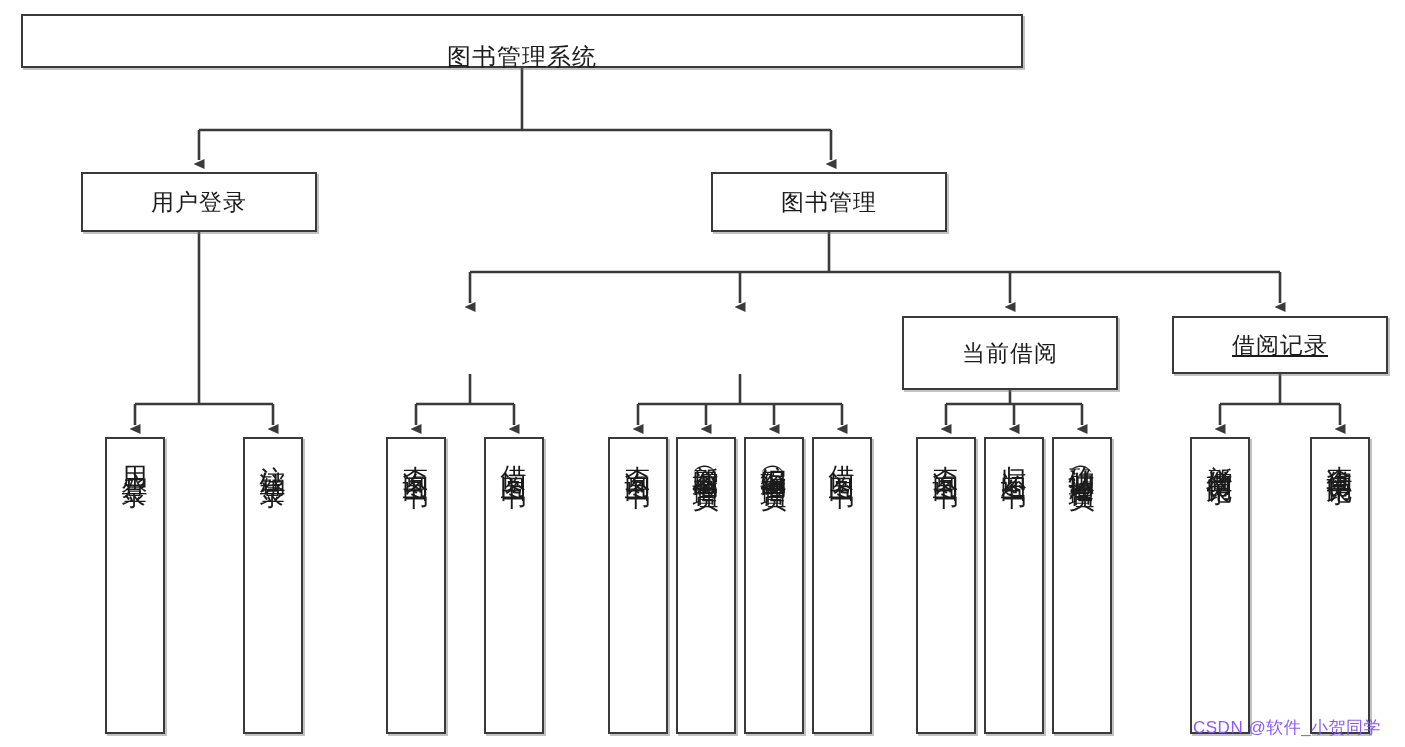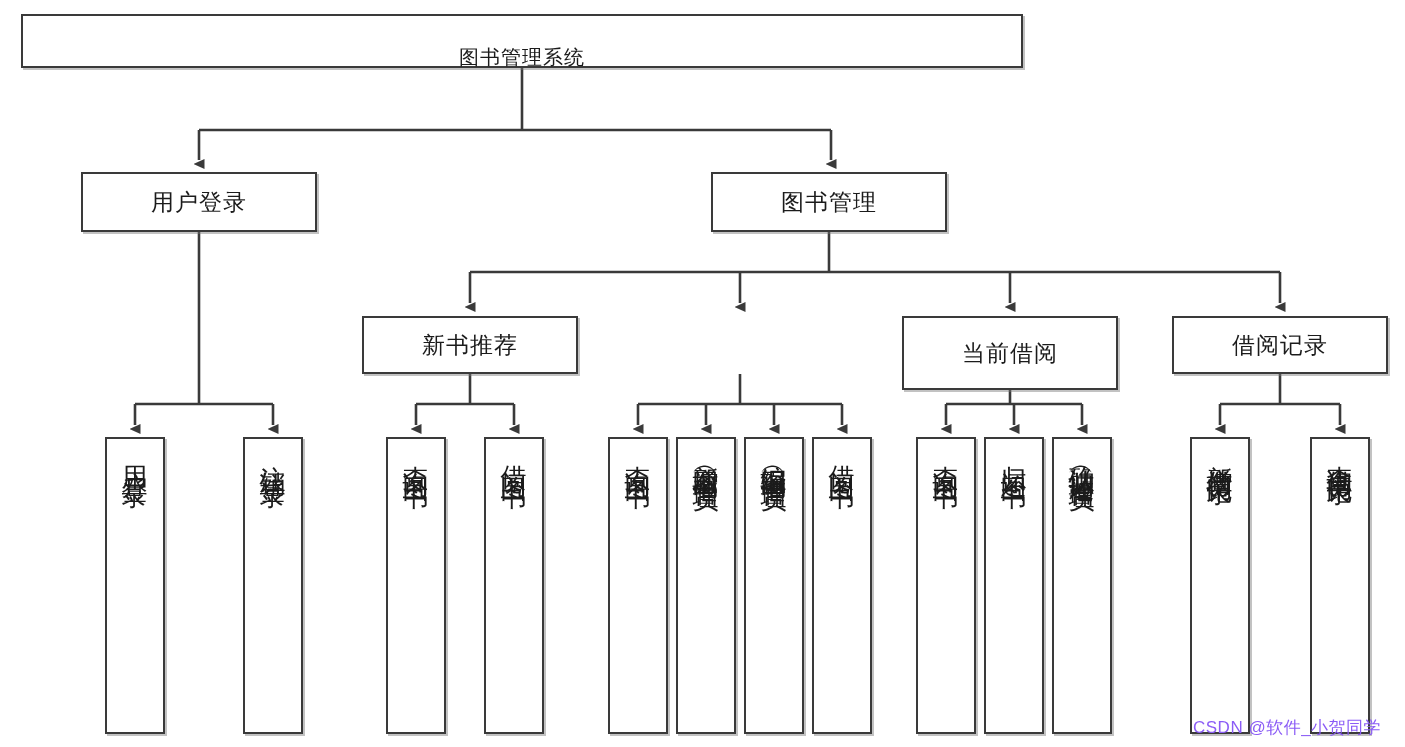--- a/index.html
+++ b/index.html
@@ -23,21 +23,21 @@
     box-shadow:2px 2px 0 rgba(120,120,120,.45);
   }
   .node .lbl{
     display:block;
     white-space:nowrap;
     line-height:1.05;
   }
 
   
   .h .lbl{font-size:23px;letter-spacing:1px;}
-  .h.root .lbl{font-size:20px;margin-top:32px;}
+  .h.root .lbl{font-size:24px;margin-top:32px;}
 
   
   .v{align-items:flex-start;justify-content:center;padding-top:6px;}
   .v .lbl{
     writing-mode:vertical-rl;
     text-orientation:upright;
     font-size:26px;
     letter-spacing:6px;
     line-height:1;
     white-space:nowrap;
@@ -111,27 +111,24 @@
     <span class="lbl">图书管理系统</span>
   </div>
 
   <div class="node h" style="left:81px;top:172px;width:236px;height:60px;">
     <span class="lbl">用户登录</span>
   </div>
   <div class="node h" style="left:711px;top:172px;width:236px;height:60px;">
     <span class="lbl">图书管理</span>
   </div>
 
-  <div class="node h" style="left:362px;top:316px;width:216px;height:58px;">
-    <span class="lbl">新书推荐</span>
-  </div>
   <div class="node h" style="left:902px;top:316px;width:216px;height:74px;">
     <span class="lbl">当前借阅</span>
   </div>
-  <div class="node h" style="left:1172px;top:316px;width:216px;height:58px;">
+  <div class="node h" style="left:1172px;top:316px;width:216px;height:58px;text-decoration:underline;">
     <span class="lbl">借阅记录</span>
   </div>
 
   <div class="node v" style="left:105px;top:437px;width:60px;height:297px;">
     <span class="lbl">用户登录</span>
   </div>
   <div class="node v" style="left:243px;top:437px;width:60px;height:297px;">
     <span class="lbl">注销登录</span>
   </div>
 

